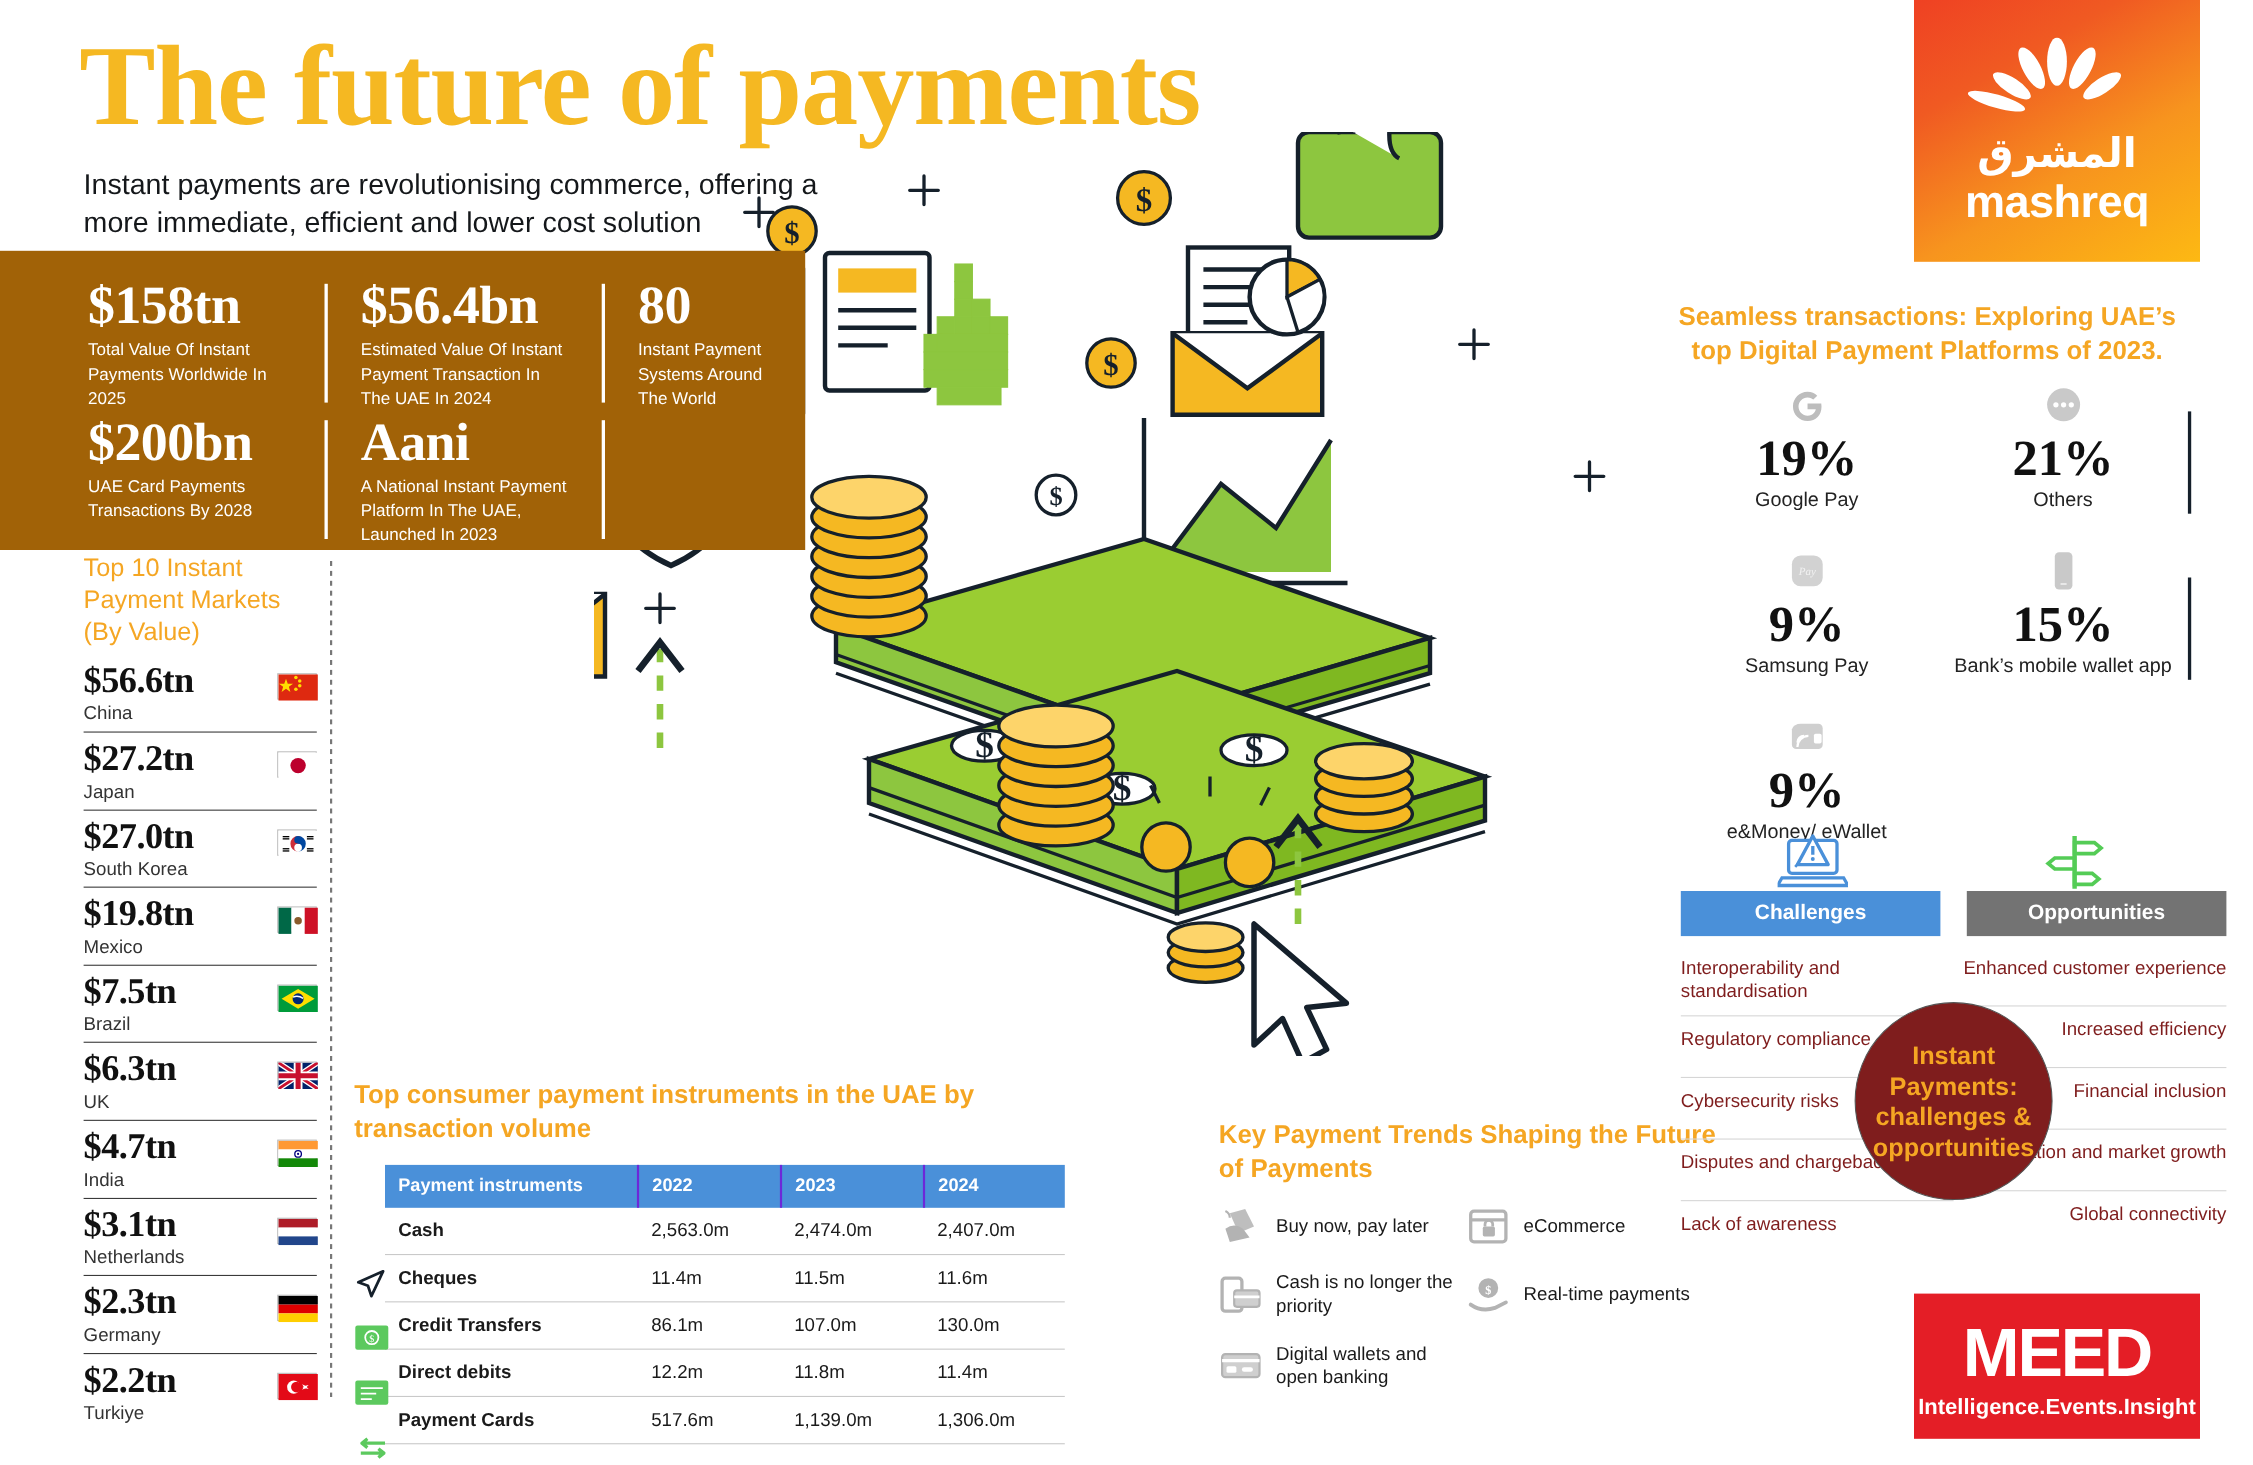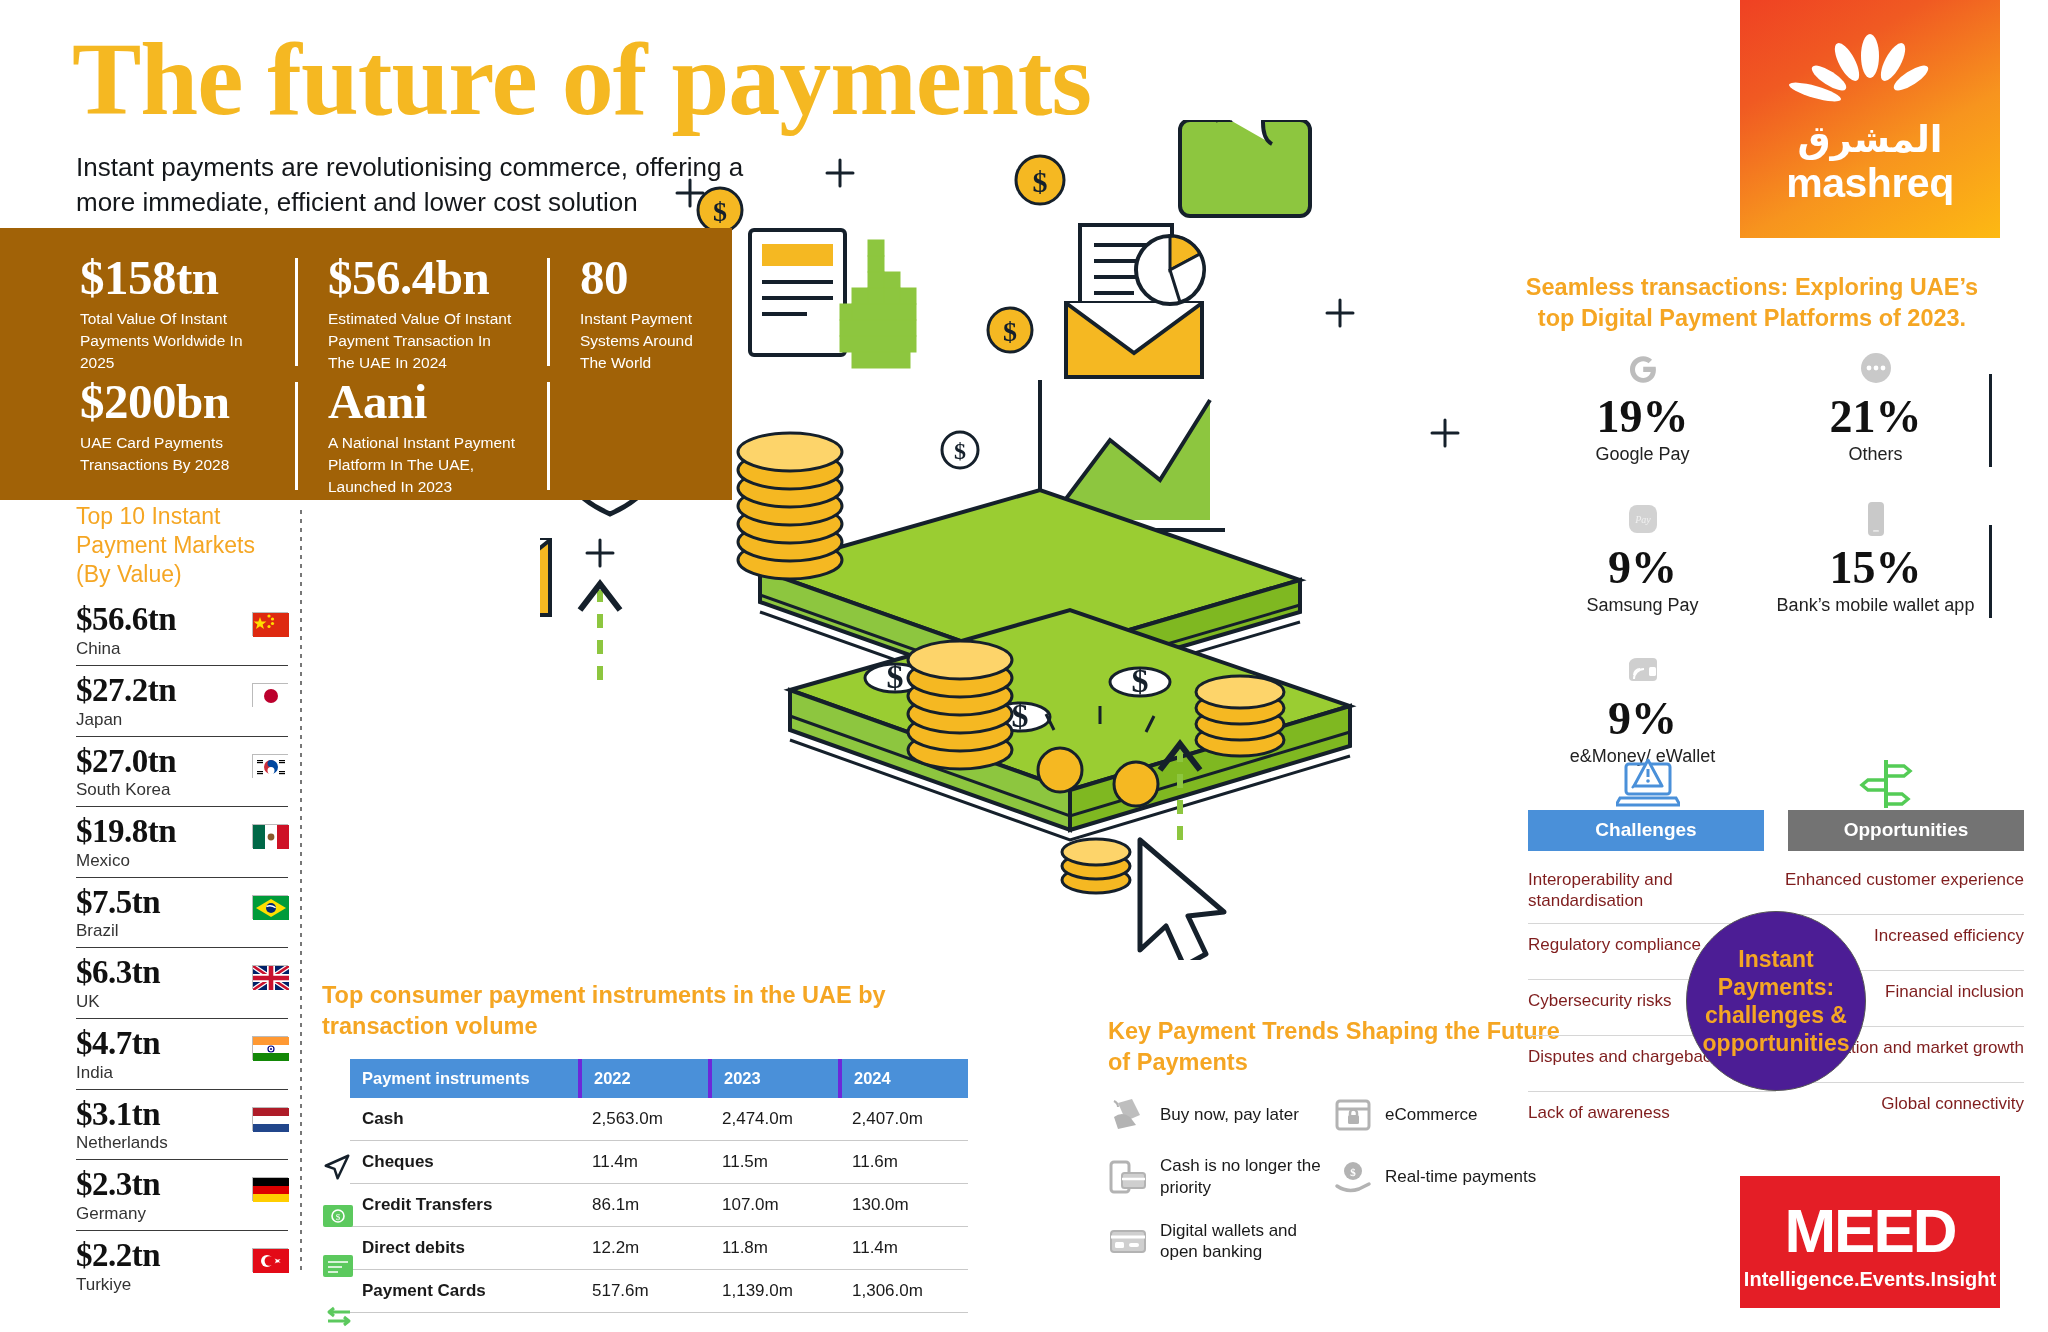--- a/index.html
+++ b/index.html
@@ -96,21 +96,21 @@
   }
 
   
   .tbl-wrap { position: absolute; left: 322px; top: 980px; width: 640px; }
   .tbl-head {
     color: #f5a623; font-size: 23.5px; font-weight: bold; line-height: 1.3; margin-bottom: 18px;
   }
   table.pi { border-collapse: collapse; width: 618px; margin-left: 28px; }
   table.pi th {
     background: #4a90d9; color: #fff; font-size: 16.5px; font-weight: bold;
-    text-align: left; padding: 10px 12px; border-right: 4px solid #6d28d9;
+    text-align: left; padding: 10px 12px; border-right: 2px solid #6d28d9;
   }
   table.pi th:last-child { border-right: none; }
   table.pi td {
     font-size: 17px; padding: 11px 12px; border-bottom: 1px solid #c9c9c9; color: #1a1a1a;
   }
   table.pi td.lbl { font-weight: bold; }
   table.pi tr:last-child td { border-bottom: 1px solid #c9c9c9; }
   .picons { position: absolute; left: 0; top: 86px; }
   .picon { height: 46px; display: flex; align-items: center; margin-bottom: 4px; }
 
@@ -155,21 +155,21 @@
   .co-lists { display: flex; gap: 0; margin-top: 8px; position: relative; }
   .co-col { flex: 1; }
   .co-col.r { text-align: right; }
   .co-li {
     font-size: 17px; line-height: 1.25; color: #7f1d1d; padding: 10px 0 11px 0;
     border-bottom: 1px solid #d6d6d6; min-height: 56px;
   }
   .co-li:last-child { border-bottom: none; }
   .co-circle {
     position: absolute; left: 50%; top: 52px; transform: translateX(-50%);
-    width: 180px; height: 180px; border-radius: 50%; border: 1px solid #555; background: #4c1d95;
+    width: 180px; height: 180px; border-radius: 50%; border: 1px solid #555; background: #7f1d1d;
     display: flex; align-items: center; justify-content: center; text-align: center;
     color: #f5a623; font-weight: bold; font-size: 23px; line-height: 1.22; z-index: 3;
   }
 
   
   .art { position: absolute; left: 540px; top: 120px; width: 1000px; height: 840px; pointer-events: none; }
   .art svg { width: 100%; height: 100%; }
 </style>
 </head>
 <body>

